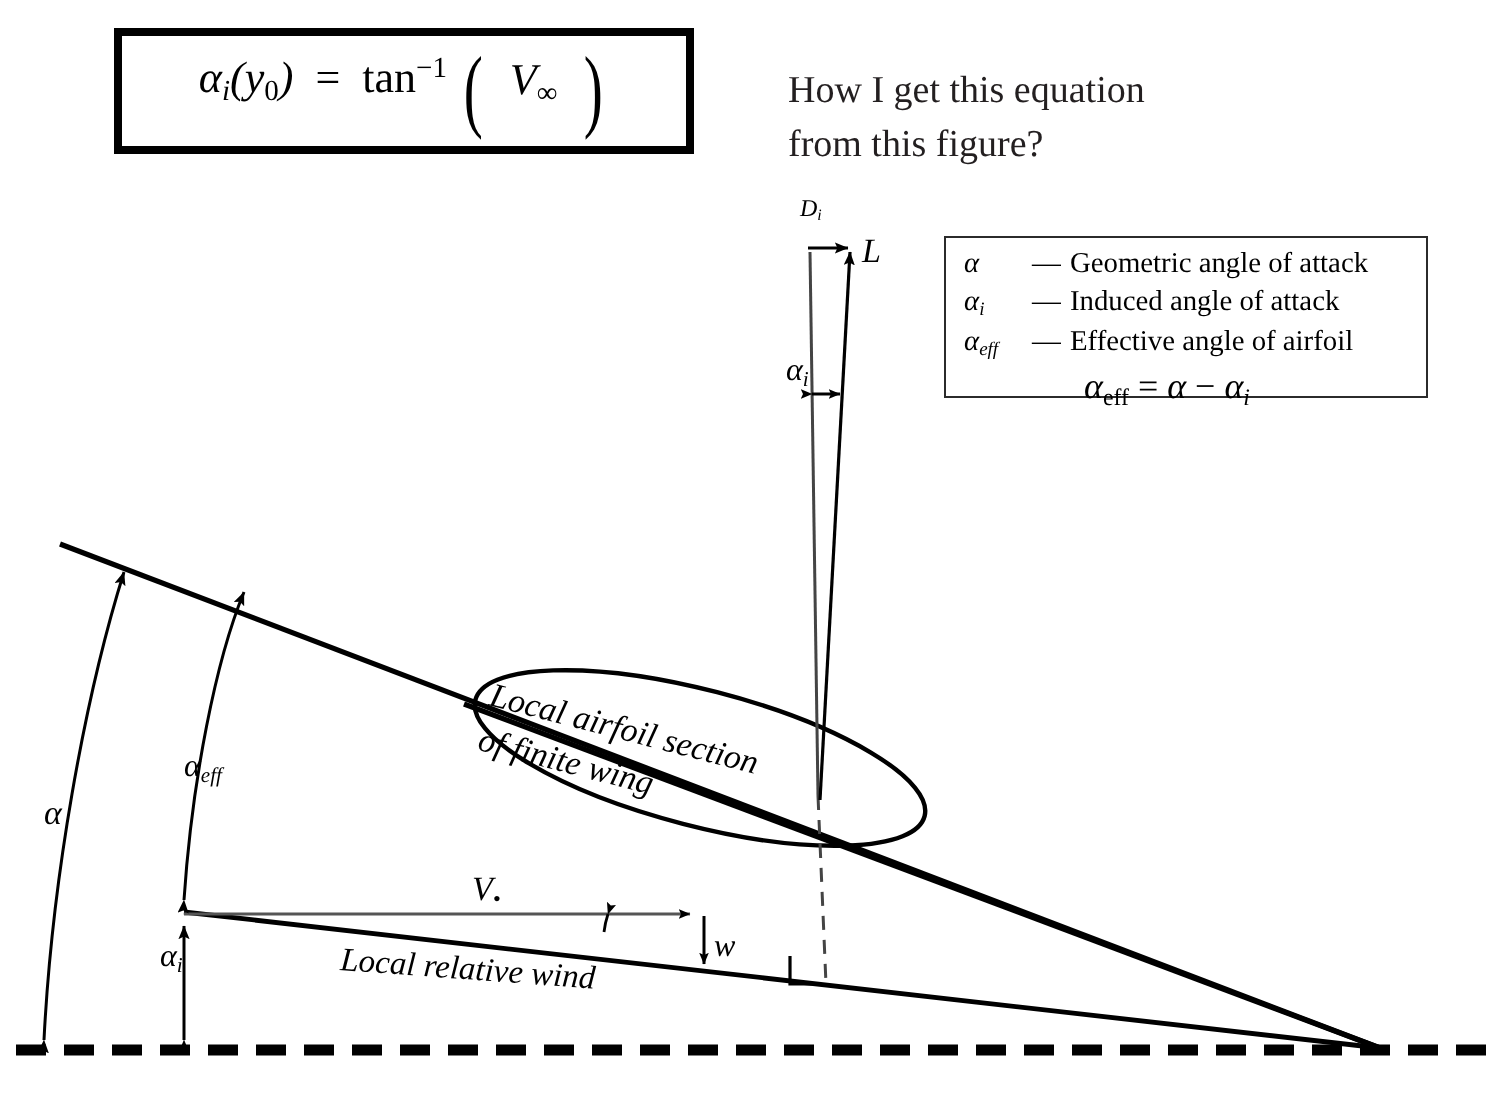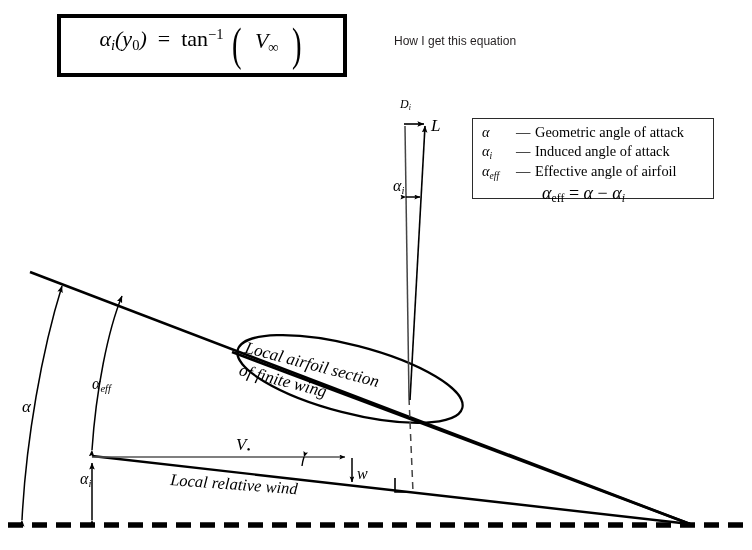--- a/index.html
+++ b/index.html
@@ -89,22 +89,22 @@
   .frac .den {
     display: block;
     padding: 1px 4px 0 4px;
   }
 
   
   #question-note {
     position: absolute;
     left: 394px;
     top: 33px;
-    font-family: Liberation Sans, sans-serif;
-    font-size: 12px;
+    font-family: Liberation Serif, serif;
+    font-size: 19px;
     line-height: 1.42;
     color: #231f20;
     white-space: nowrap;
   }
 
   
   #legend-box {
     position: absolute;
     left: 472px;
     top: 118px;
@@ -196,20 +196,21 @@
       <span class="paren">(</span>
       <span class="frac">
         <span class="den"><span class="ital">V</span><span class="sub-up">∞</span></span>
       </span>
       <span class="paren">)</span>
     </div>
   </div>
 
   <div id="question-note">
     <div>How I get this equation</div>
+    <div>from this figure?</div>
   </div>
 
   <div id="legend-box">
     <div class="row">
       <span class="sym"><span>α</span></span>
       <span class="dash">—</span>
       <span class="desc">Geometric angle of attack</span>
     </div>
     <div class="row">
       <span class="sym"><span>α</span><span class="sub">i</span></span>

